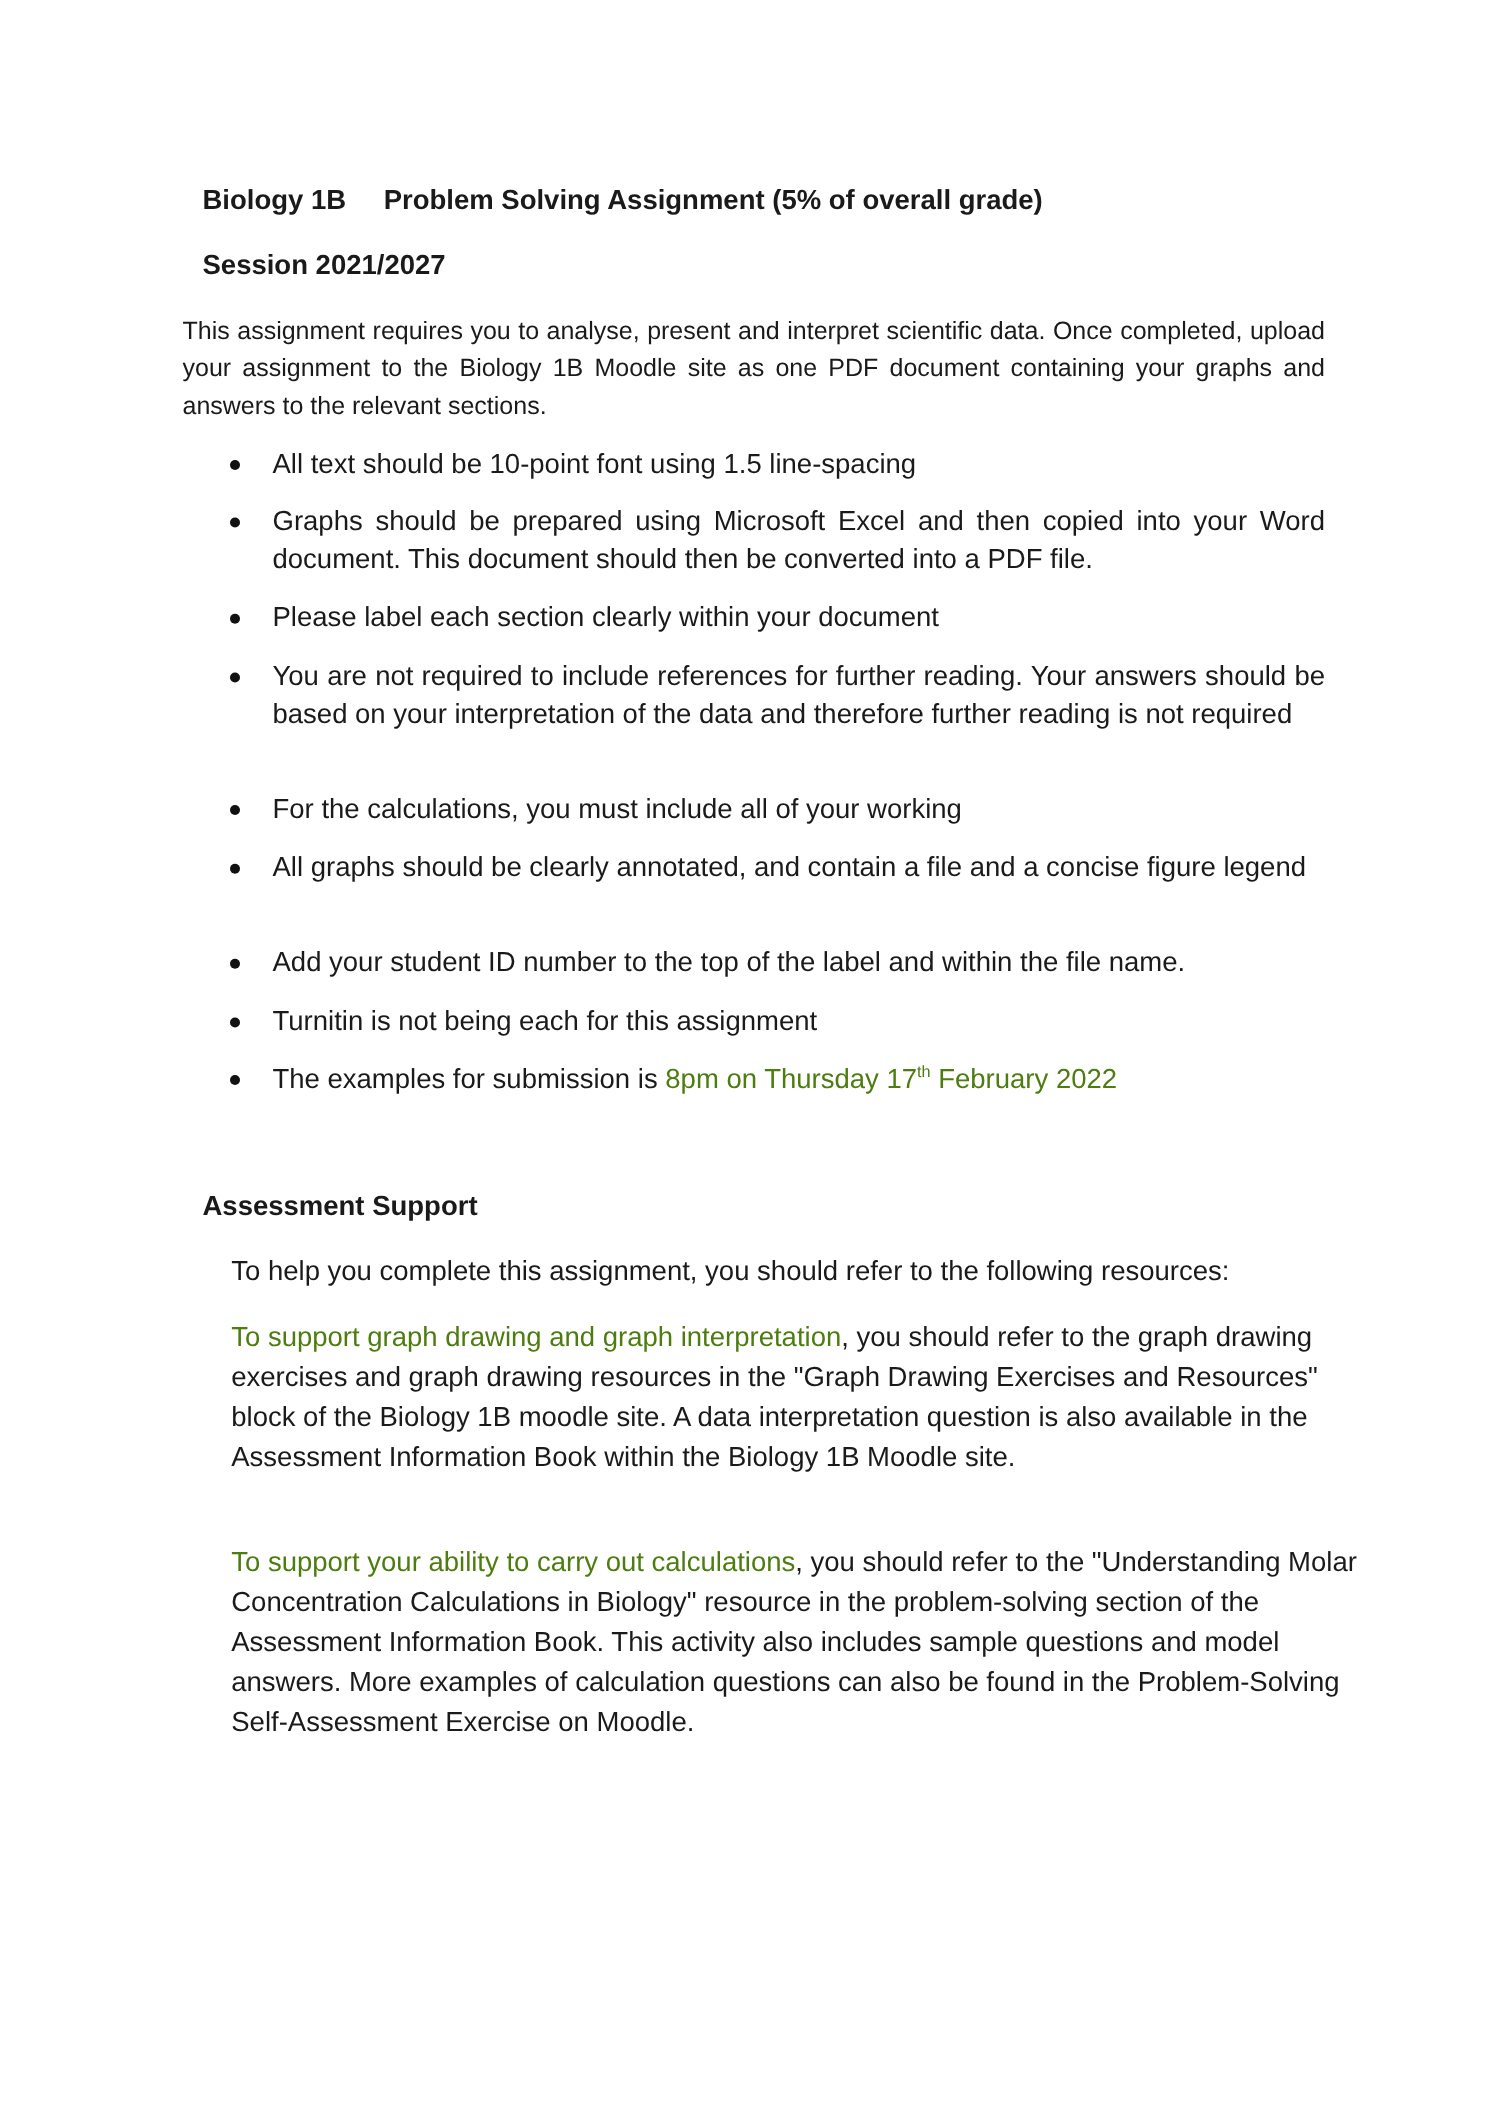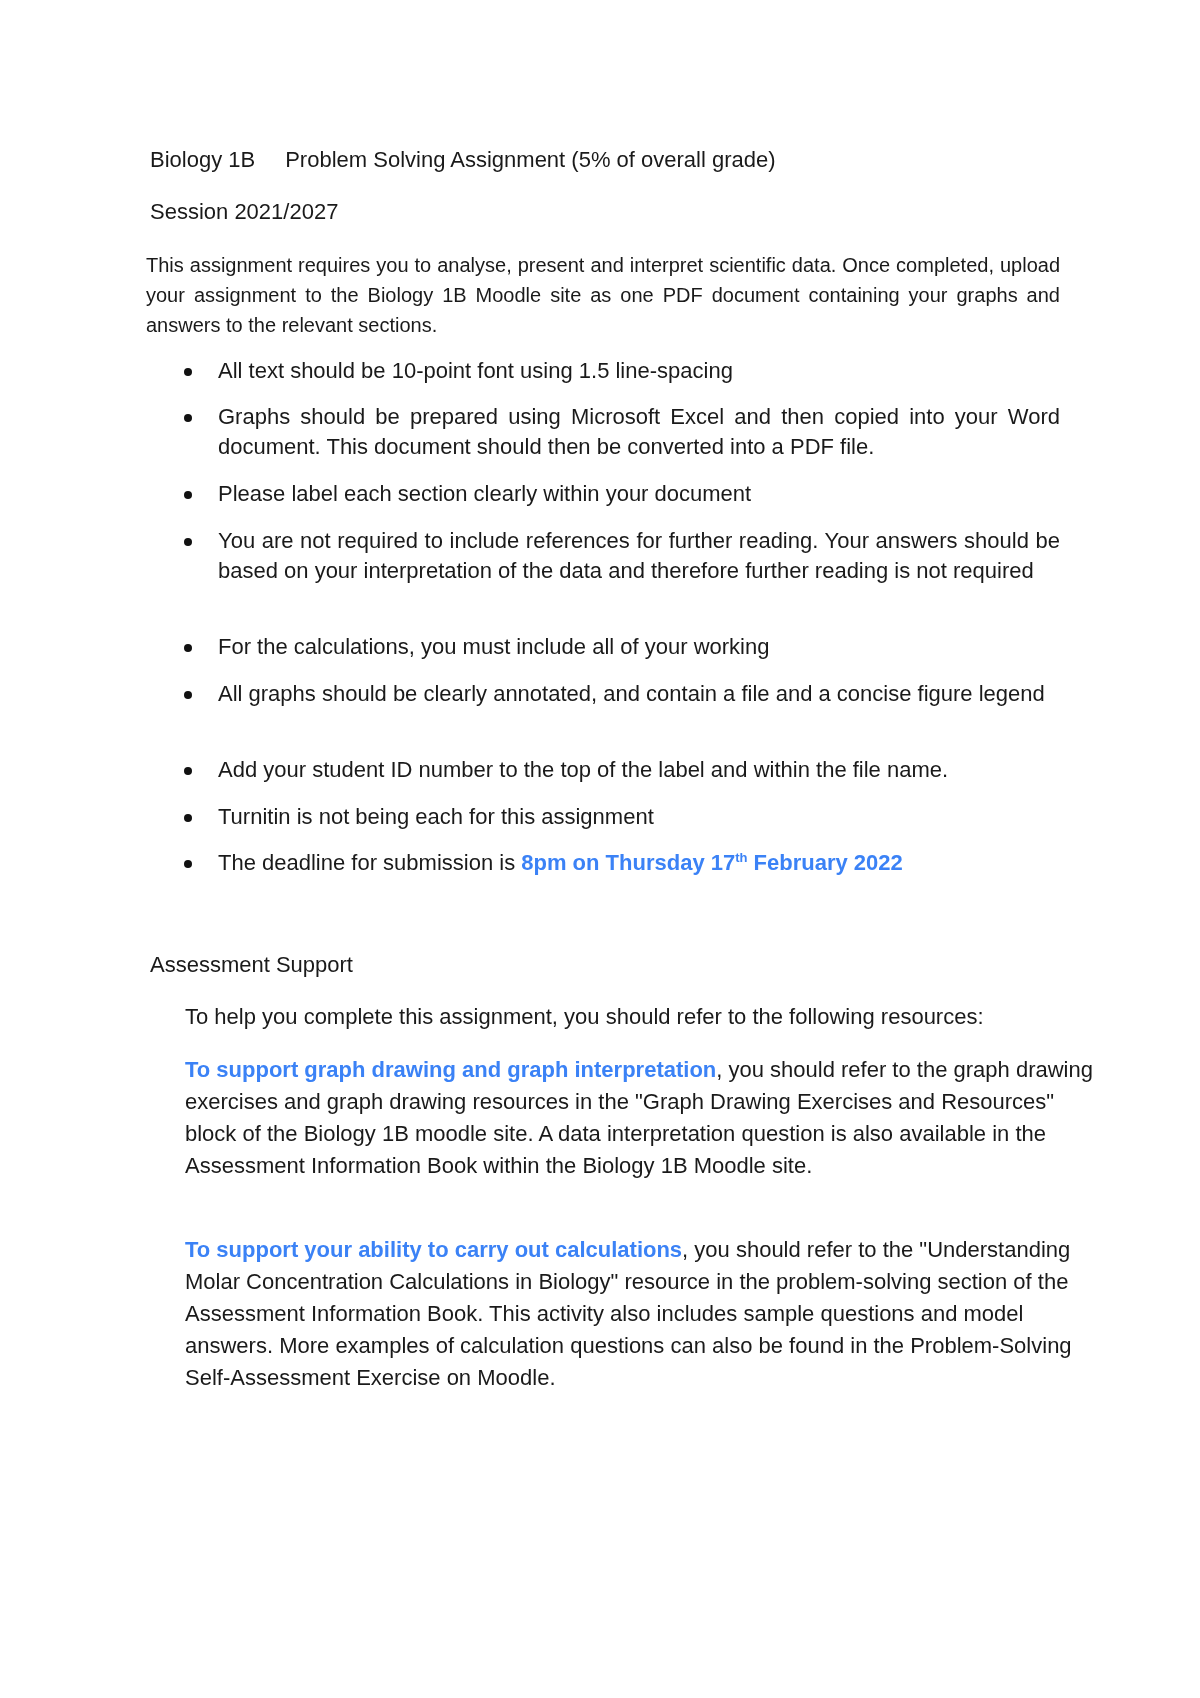--- a/index.html
+++ b/index.html
@@ -1,26 +1,26 @@
 <!DOCTYPE html>
 <html><head>
 <meta charset="utf-8">
 <style>
   html, body { margin:0; padding:0; background:#ffffff; }
   body { width:1200px; height:1698px; position:relative; overflow:hidden;
          font-family:"Liberation Sans", sans-serif; color:#1a1a1a; }
   .page { position:absolute; left:146px; top:0; width:914px; }
-  .h { position:absolute; left:4px; font-weight:normal; font-size:22px; white-space:nowrap; }
+  .h { position:absolute; left:16px; font-weight:bold; font-size:22px; white-space:nowrap; }
   .h .gap { display:inline-block; width:30px; }
   .just { position:absolute; left:0; width:914px; font-size:20px; line-height:30px; text-align:justify; }
   .bl { position:absolute; left:0; width:914px; font-size:22px; line-height:30px; }
   .bl .dot { position:absolute; left:38px; top:12px; width:8px; height:8px; border-radius:50%; background:#111; }
   .bl .txt { position:absolute; left:72px; width:842px; text-align:justify; }
   .p { position:absolute; left:0; width:914px; font-size:22px; line-height:32px;margin-left:39px; }
-  b { font-weight:bold; color:#3b82f6; }
+  b { font-weight:normal; color:#4d7c0f; }
   sup { font-size:13px; vertical-align:super; line-height:0; }
 </style>
 </head>
 <body>
 
 <div class="page">
 
   <div class="h" style="top:147px;">
     <span>Biology 1B</span><span class="gap"></span><span>Problem Solving Assignment (5% of overall grade)</span>
   </div>
@@ -57,21 +57,21 @@
     <div class="bl" style="top:755px;">
       <span class="dot"></span>
       <span class="txt">Add your student ID number to the top of the label and within the file name.</span>
     </div>
     <div class="bl" style="top:802px;">
       <span class="dot"></span>
       <span class="txt">Turnitin is not being each for this assignment</span>
     </div>
     <div class="bl" style="top:848px;">
       <span class="dot"></span>
-      <span class="txt" style="text-align:left;"><span>The deadline for submission is </span><b>8pm on Thursday 17</b><sup><b>th</b></sup><b> February 2022</b></span>
+      <span class="txt" style="text-align:left;"><span>The examples for submission is </span><b>8pm on Thursday 17</b><sup><b>th</b></sup><b> February 2022</b></span>
     </div>
   </div>
 
   <div class="h" style="top:952px;">Assessment Support</div>
 
   <div class="p" style="top:1001px;">To help you complete this assignment, you should refer to the following resources:</div>
 
   <div class="p" style="top:1054px;"><b>To support graph drawing and graph interpretation</b><span>, you should refer to the graph drawing exercises and graph drawing resources in the "Graph Drawing Exercises and Resources" block of the Biology 1B moodle site.  A data interpretation question is also available in the Assessment Information Book within the Biology 1B Moodle site.</span></div>
 
   <div class="p" style="top:1234px;"><b>To support your ability to carry out calculations</b><span>, you should refer to the "Understanding Molar Concentration Calculations in Biology" resource in the problem-solving section of the Assessment Information Book.  This activity also includes sample questions and model answers.  More examples of calculation questions can also be found in the Problem-Solving Self-Assessment Exercise on Moodle.</span></div>

